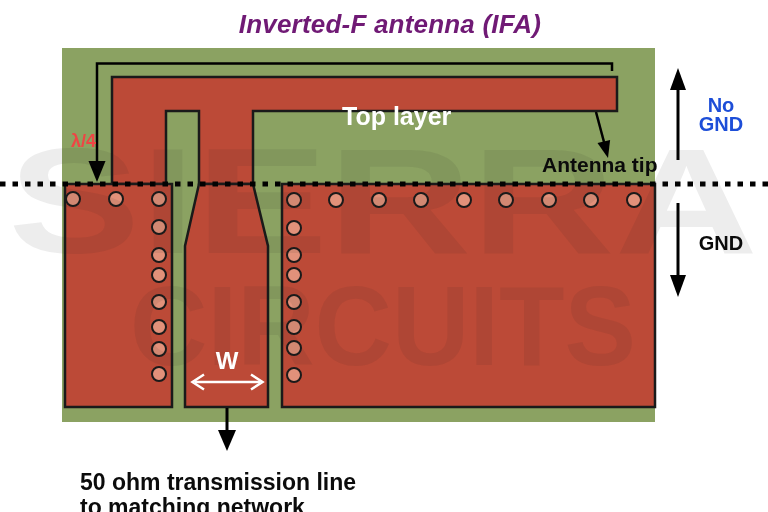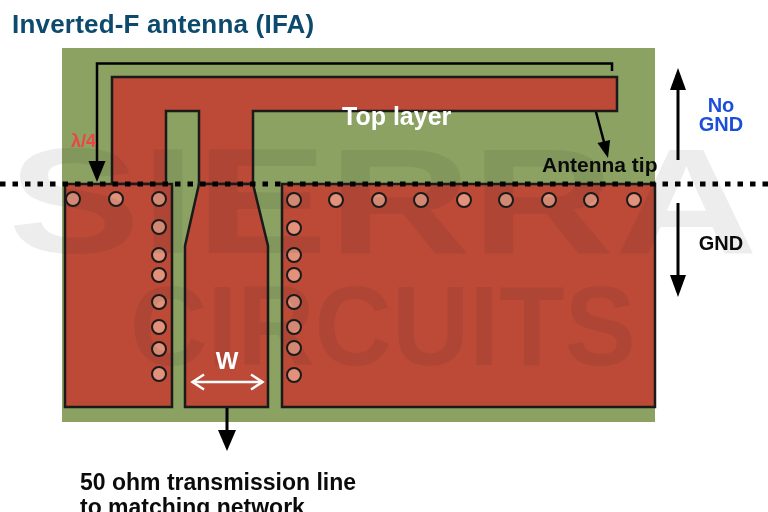--- a/index.html
+++ b/index.html
@@ -4,22 +4,22 @@
 <style>
   html,body{margin:0;padding:0;}
   body{
     width:768px;height:512px;position:relative;overflow:hidden;
     background:#ffffff;
     font-family:"Liberation Sans", sans-serif;
   }
   svg{position:absolute;left:0;top:0;}
   .label{position:absolute;color:#111;white-space:pre-line;}
   .title{
-    left:12px;top:9px;width:756px;text-align:left;
-    font-size:26px;font-weight:bold;color:#0c4a6e;letter-spacing:0.2px;
+    left:12px;top:9px;width:756px;text-align:center;
+    font-size:26px;font-weight:bold;color:#701a75;letter-spacing:0.2px;font-style:italic;
   }
   .top-layer{
     left:342px;top:102px;font-size:25px;font-weight:bold;color:#ffffff;
   }
   .antenna-tip{
     left:534px;top:153px;font-size:21px;font-weight:bold;color:#0b0b0b;margin-left:8px;
   }
   .lambda{
     left:58px;top:131px;width:38px;text-align:right;
     font-size:18px;font-weight:bold;color:#ef4444;

